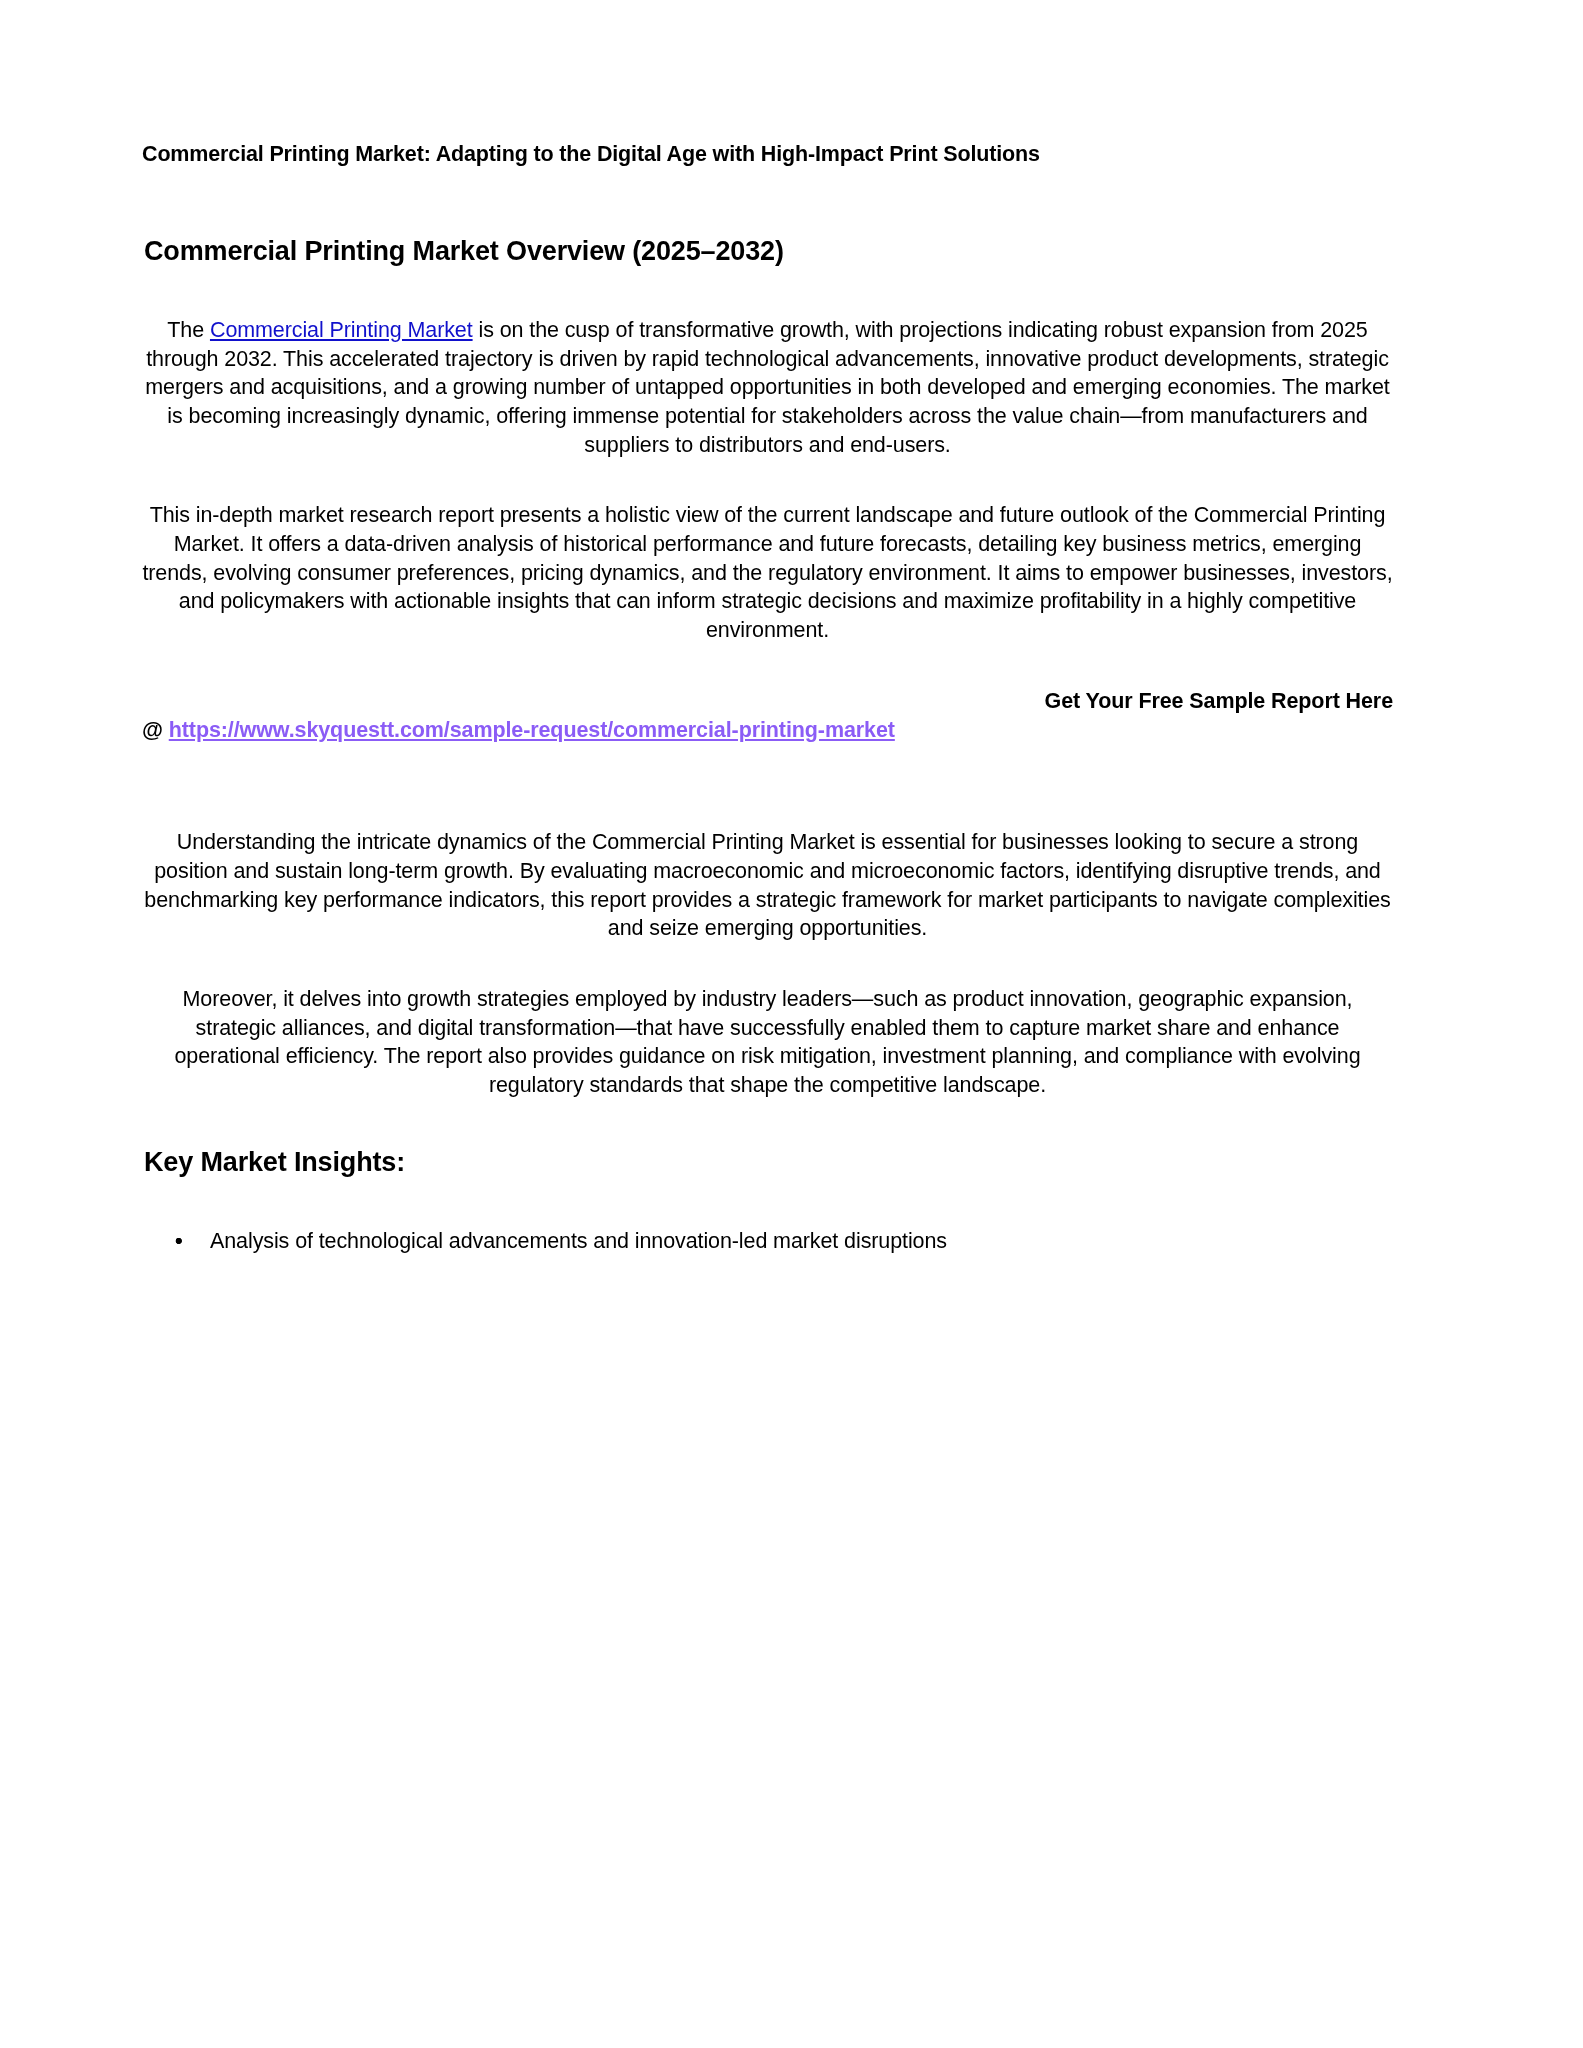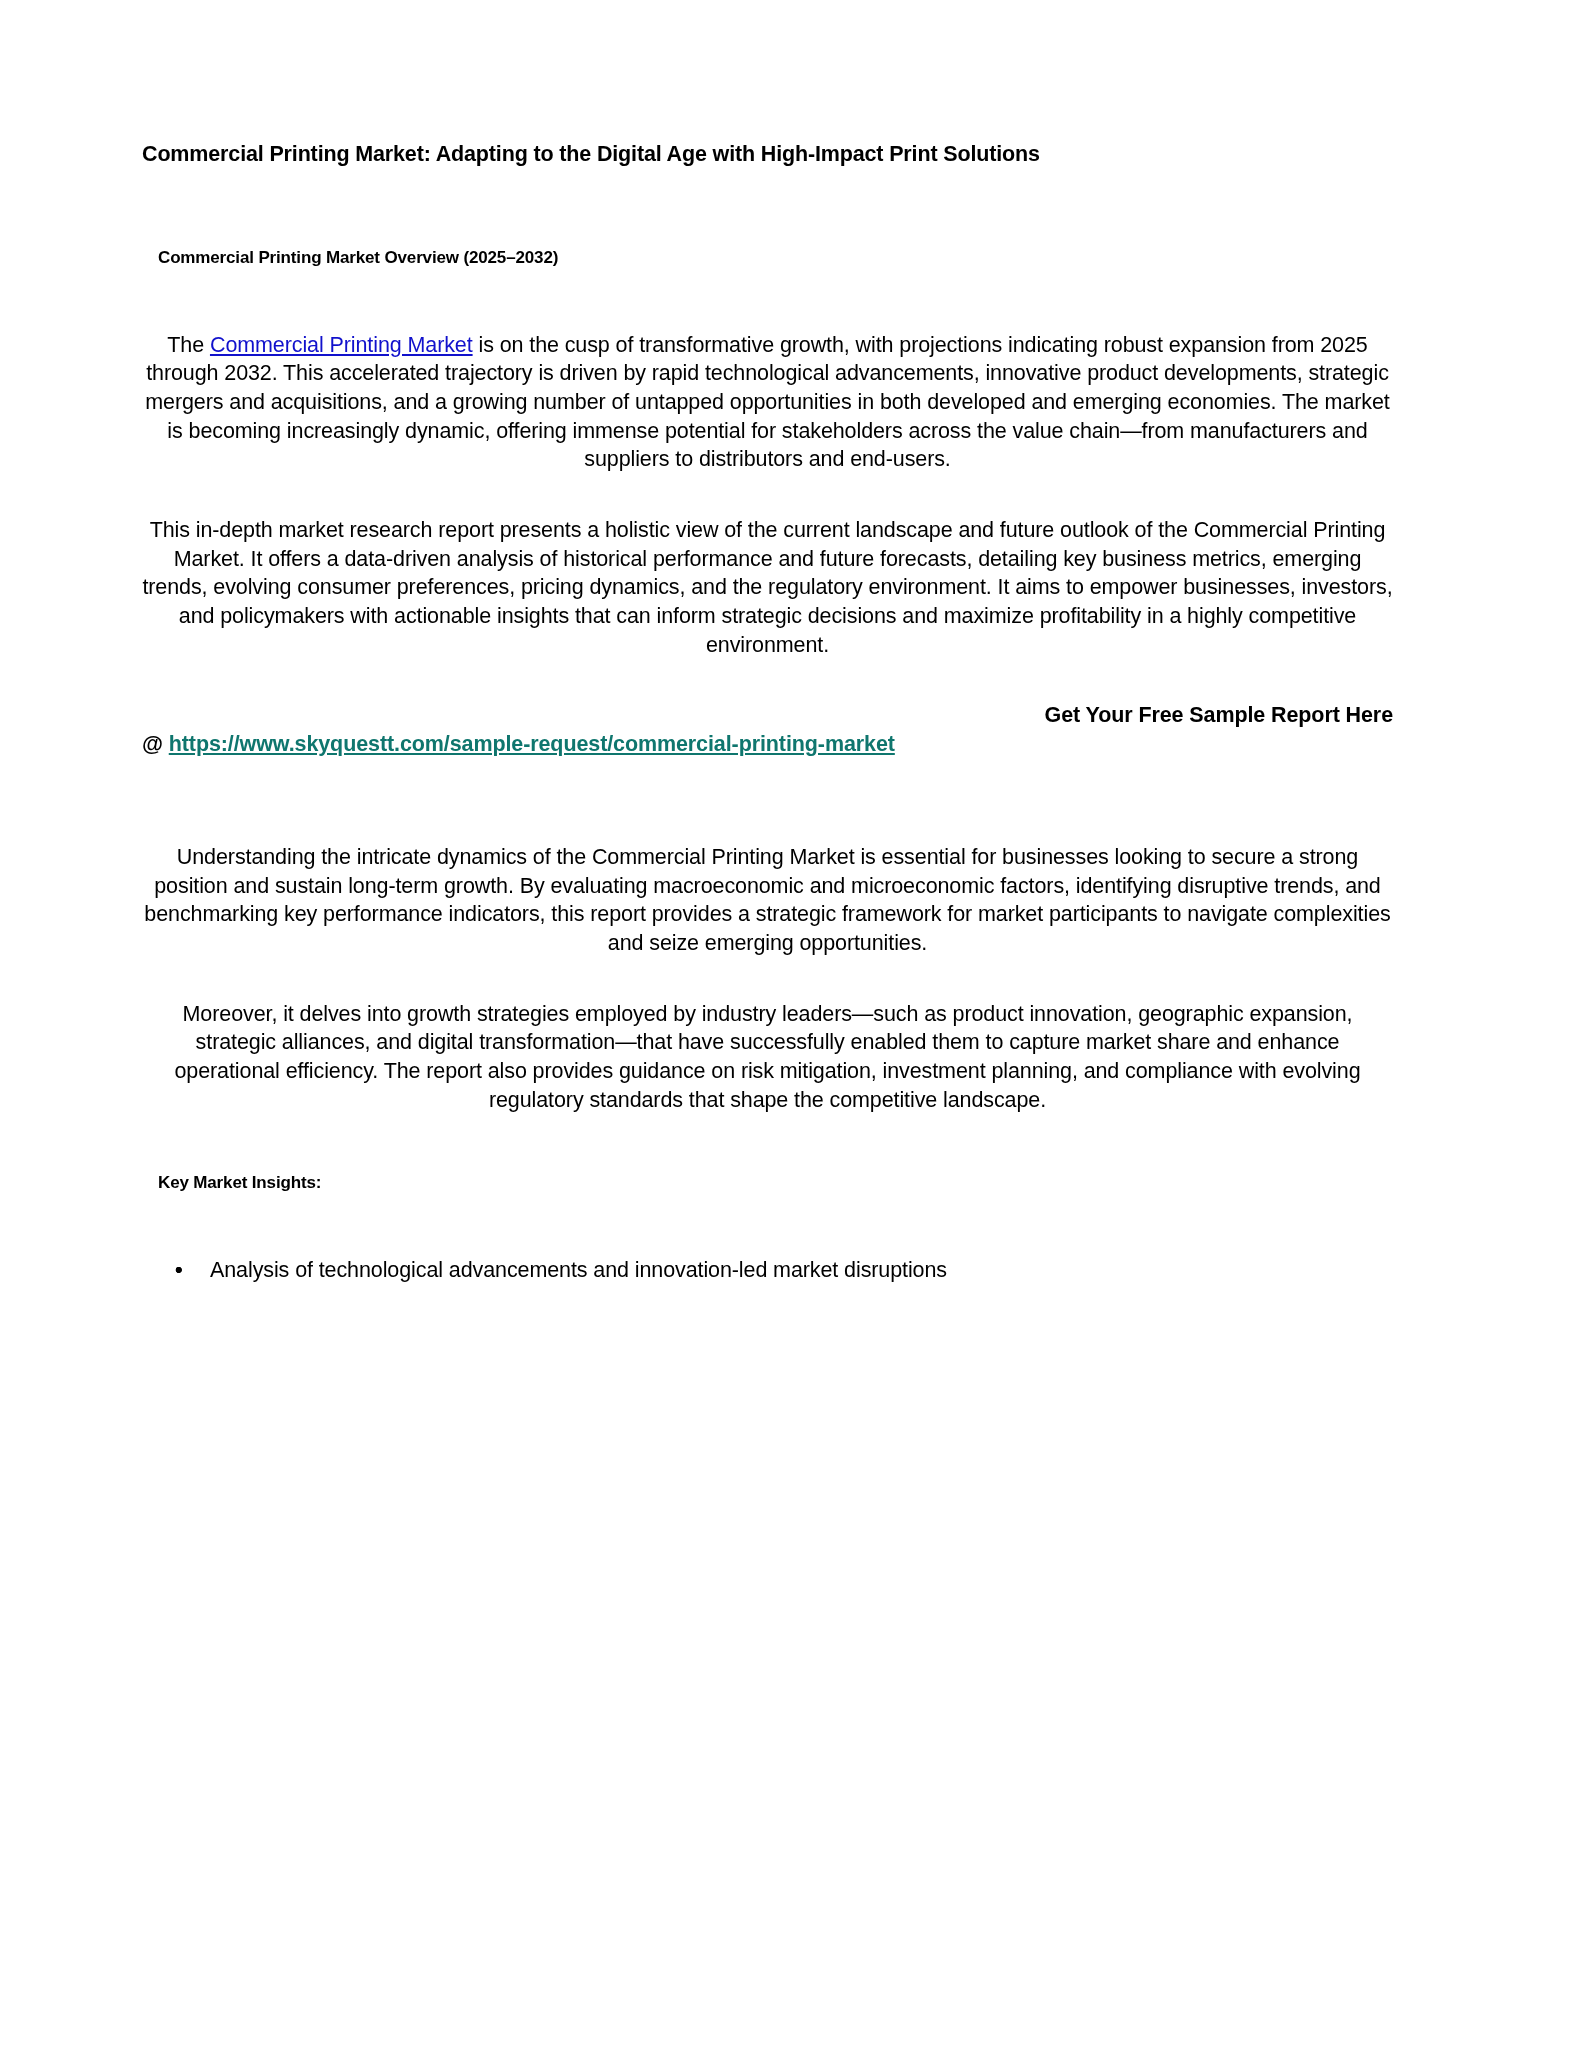--- a/index.html
+++ b/index.html
@@ -24,25 +24,25 @@
     font-size: 21.5px;
     font-weight: bold;
     line-height: 1.34;
     letter-spacing: -0.15px;
     margin: 0 0 0 0;
   }
   .spacer-title {
     height: 62px;
   }
   .section-heading {
-    font-size: 17px;
+    font-size: 27px;
     font-weight: bold;
     line-height: 1.34;
     letter-spacing: -0.15px;
-    margin: 16px;
+    margin: 2px;
   }
   .body-para {
     font-size: 21.5px;
     font-weight: normal;
     line-height: 1.335;
     letter-spacing: -0.1px;
     margin: 0;
     text-align: center;
   }
   .gap-lg { height: 45px; }
@@ -58,21 +58,21 @@
     letter-spacing: -0.1px;
   }
   .cta-heading {
     font-weight: bold;
     text-align: right;
   }
   .cta-line {
     font-weight: bold;
   }
   a.url-link {
-    color: #0f766e;
+    color: #8b5cf6;
     font-weight: bold;
     text-decoration: underline;
   }
   ul.insights {
     margin: 0;
     padding: 0;
     list-style: none;
   }
   ul.insights li {
     position: relative;

